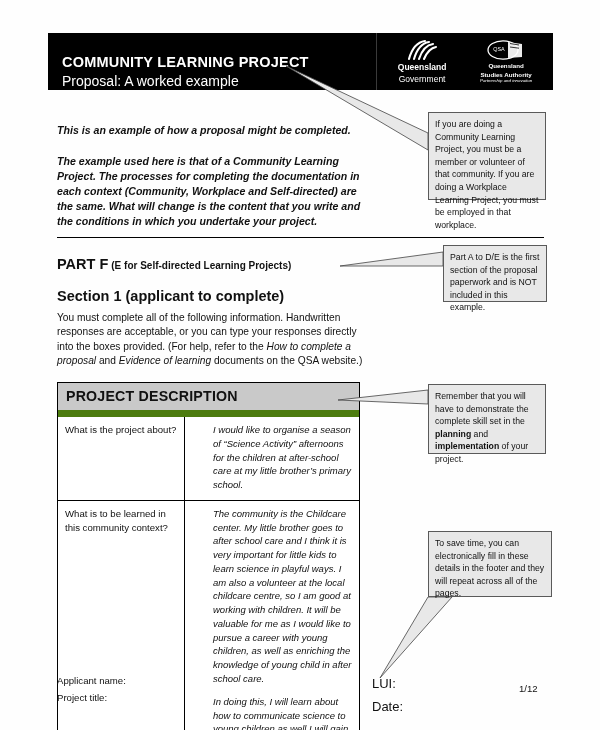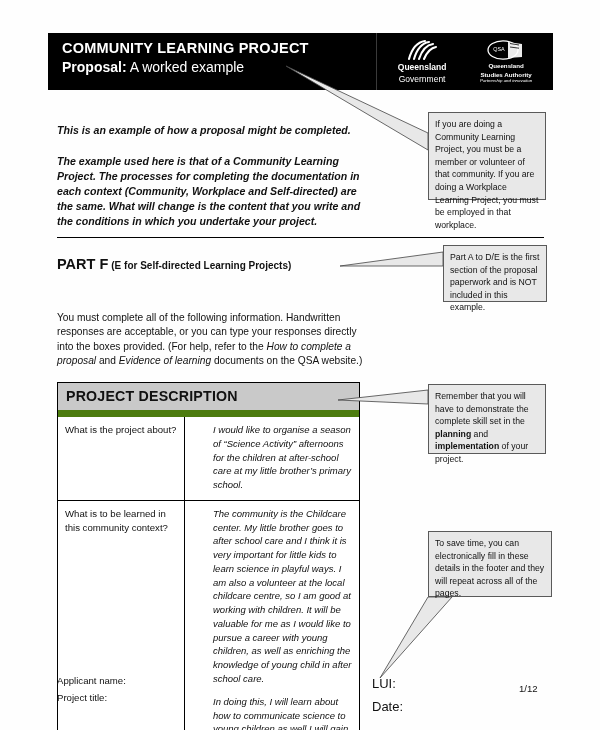--- a/index.html
+++ b/index.html
@@ -32,36 +32,36 @@
     background: #000000;
     display: flex;
     align-items: stretch;
   }
   .header-titles {
     flex: 1 1 auto;
     padding: 6px 0 0 14px;
     color: #ffffff;
     display: flex;
     flex-direction: column;
-    justify-content: flex-start;
+    justify-content: flex-end;
   }
   .header-title-main {
     font-size: 14.5px;
     font-weight: bold;
     letter-spacing: 0.2px;
     line-height: 1.25;
     white-space: nowrap;
   }
   .header-title-sub {
     font-size: 14px;
     line-height: 1.3;
     margin-top: 1px;
     white-space: nowrap;
   }
-  .header-title-sub b { font-weight: bold; margin-top: 8px; }
+  .header-title-sub b { font-weight: normal; margin-top: 8px; }
   .header-logos {
     flex: 0 0 168px;
     border-left: 1px solid #3a3a3a;
     display: flex;
     justify-content: space-around;
     padding: 0 4px;
   }
   .logo {
     display: flex;
     flex-direction: column;
@@ -277,20 +277,21 @@
     <p>This is an example of how a proposal might be completed.</p>
     <p>The example used here is that of a Community Learning Project. The processes for completing the documentation in each context (Community, Workplace and Self-directed) are the same. What will change is the content that you write and the conditions in which you undertake your project.</p>
   </div>
 
   <div class="hr"></div>
 
   <div class="part-f">
     <span class="part-f-label">PART F</span><span class="part-f-note">(E for Self-directed Learning Projects)</span>
   </div>
 
+  <div class="section-1">Section 1 (applicant to complete)</div>
 
   <div class="section-1-body"><span>You must complete all of the following information. Handwritten responses are acceptable, or you can type your responses directly into the boxes provided. (For help, refer to the </span><i>How to complete a proposal</i><span> and </span><i>Evidence of learning</i><span> documents on the QSA website.)</span></div>
 
   <div class="table">
     <div class="table-header">PROJECT DESCRIPTION</div>
 
     <div class="row">
       <div class="cell-q">What is the project about?</div>
       <div class="cell-a">
         <p>I would like to organise a season of “Science Activity” afternoons for the children at after-school care at my little brother’s primary school.</p>

